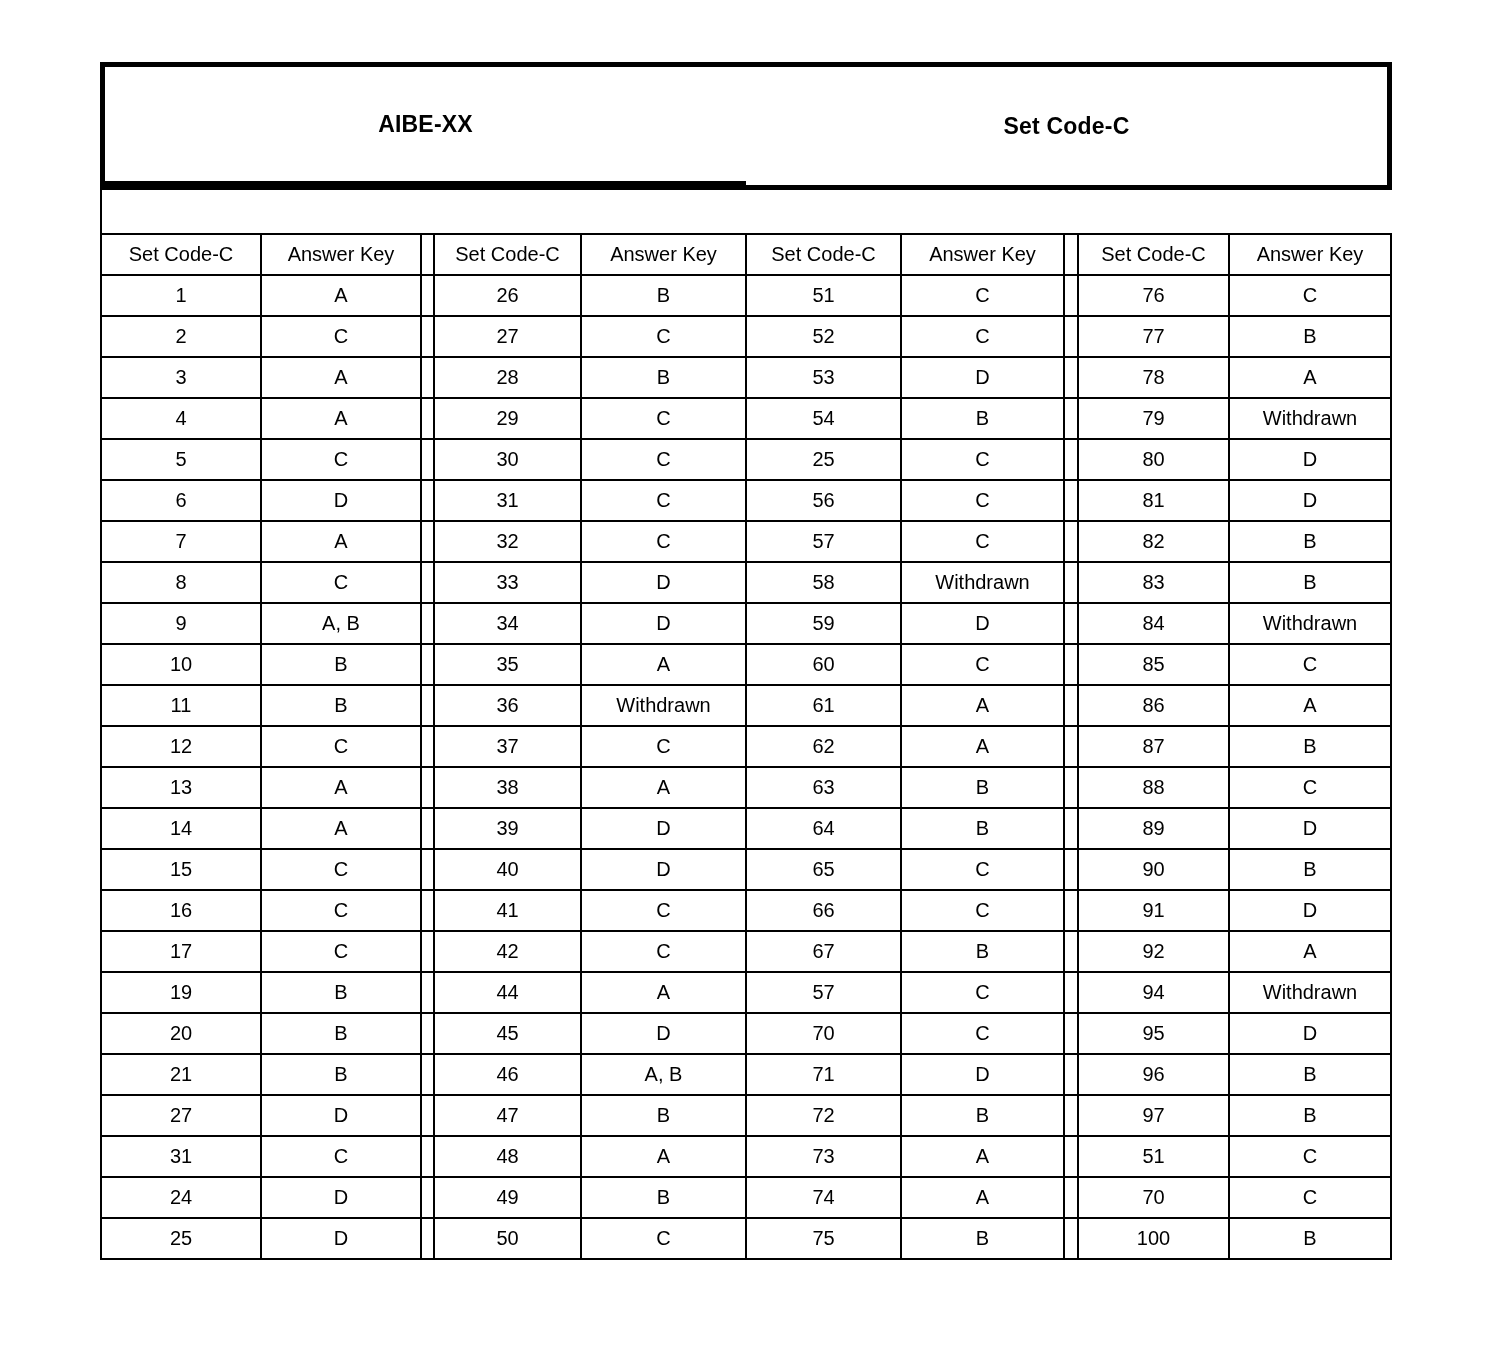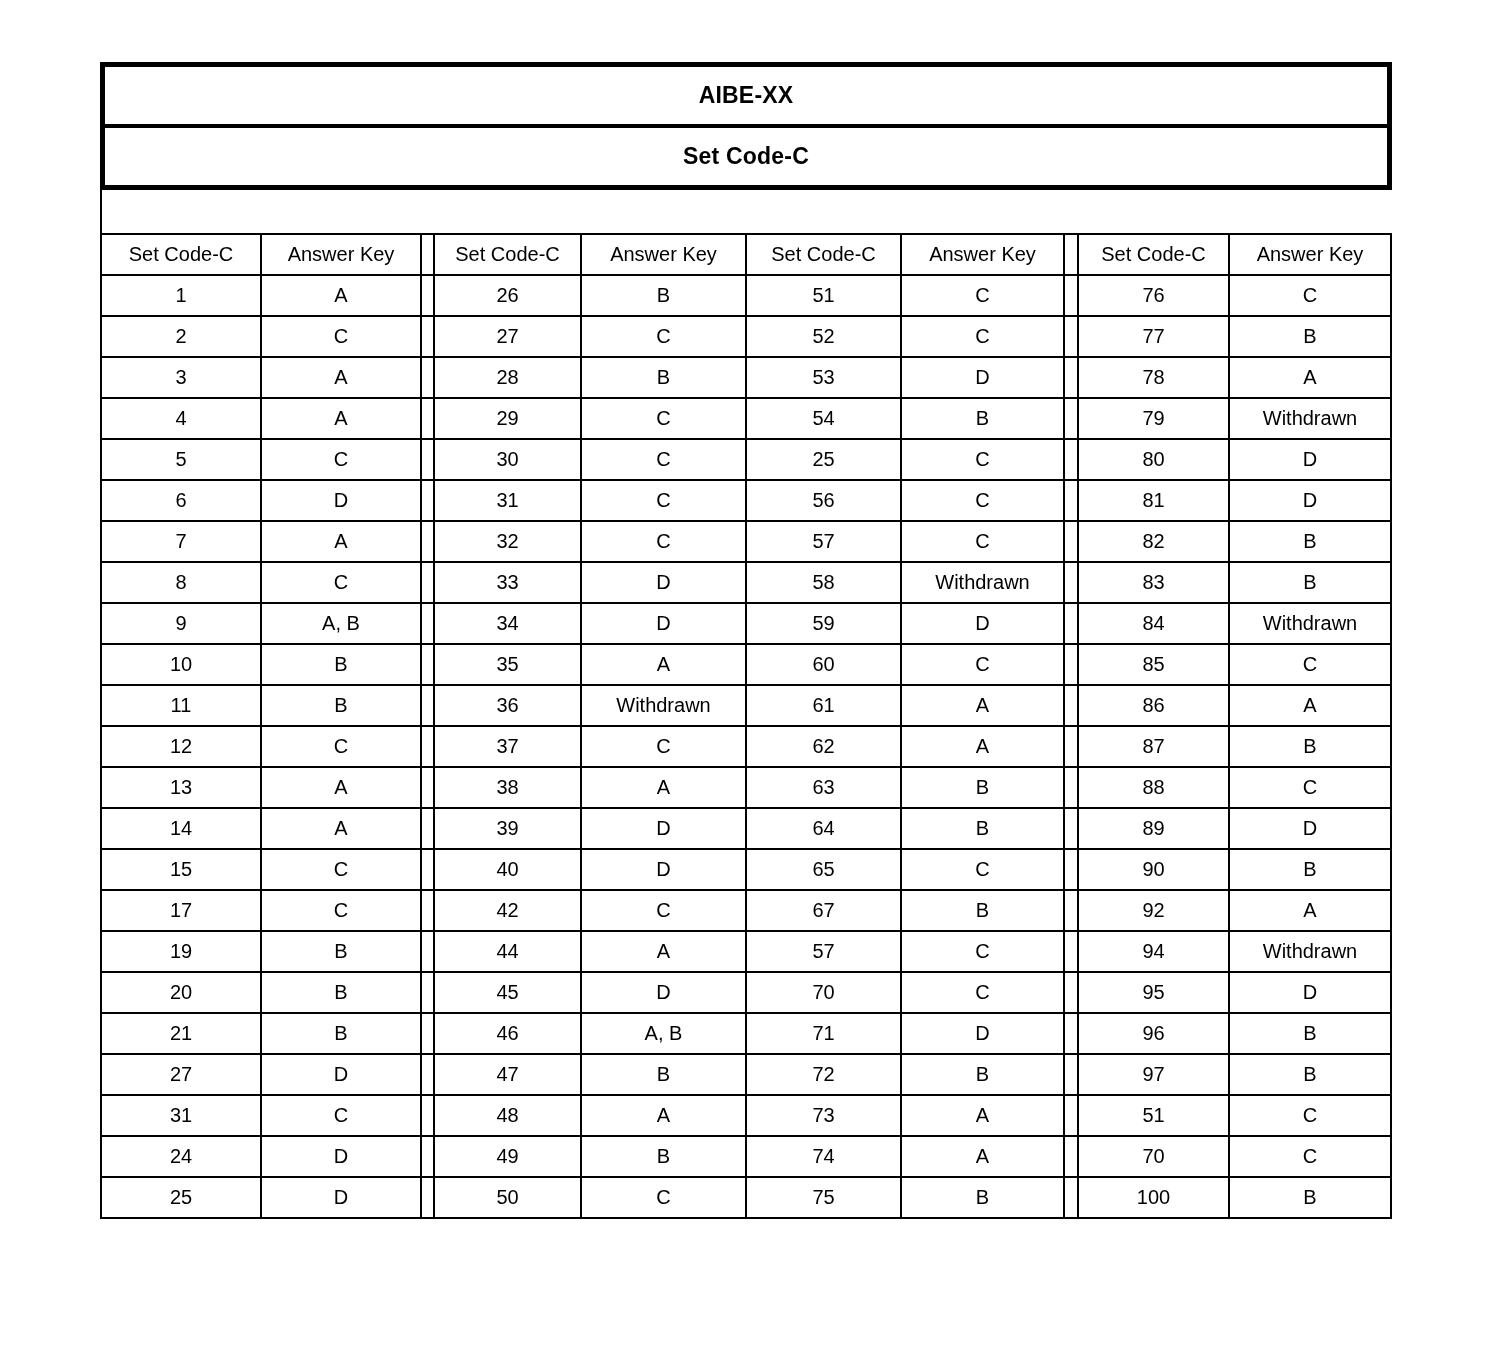--- a/index.html
+++ b/index.html
@@ -18,21 +18,21 @@
     overflow: hidden;
   }
   .title-block {
     position: absolute;
     left: 100px;
     top: 62px;
     width: 1292px;
     height: 128px;
     border: 5px solid #000000;
     display: flex;
-    flex-direction: column;
+    flex-direction: row;
     background: #ffffff;
   }
   .title-row {
     flex: 1;
     display: flex;
     align-items: center;
     justify-content: center;
     font-weight: bold;
     font-size: 23px;
     letter-spacing: 0.2px;
@@ -283,20 +283,32 @@
           <td></td>
           <td>40</td>
           <td>D</td>
           <td>65</td>
           <td>C</td>
           <td></td>
           <td>90</td>
           <td>B</td>
         </tr>
         <tr>
+          <td>16</td>
+          <td>C</td>
+          <td></td>
+          <td>41</td>
+          <td>C</td>
+          <td>66</td>
+          <td>C</td>
+          <td></td>
+          <td>91</td>
+          <td>D</td>
+        </tr>
+        <tr>
           <td>17</td>
           <td>C</td>
           <td></td>
           <td>42</td>
           <td>C</td>
           <td>67</td>
           <td>B</td>
           <td></td>
           <td>92</td>
           <td>A</td>

